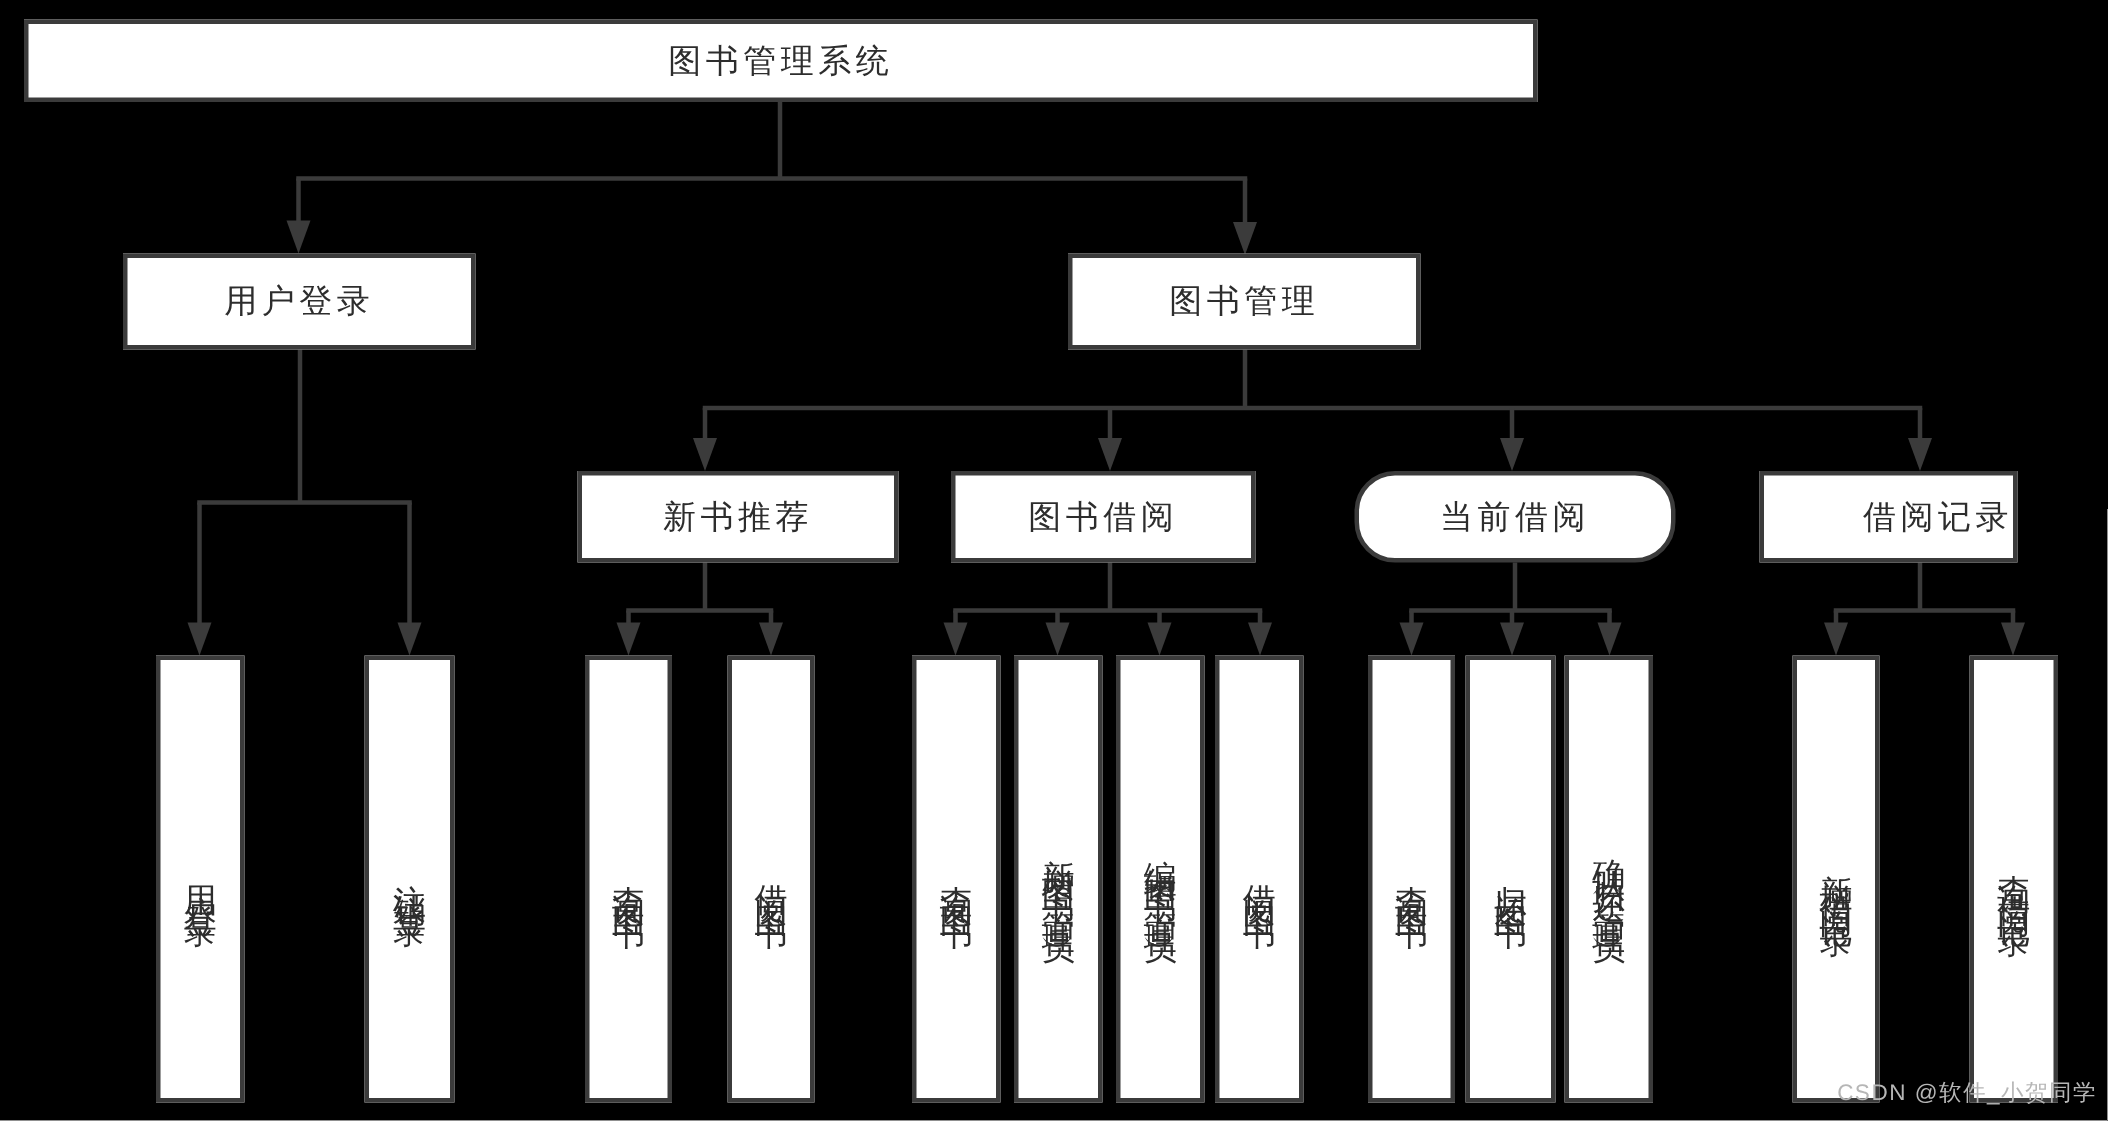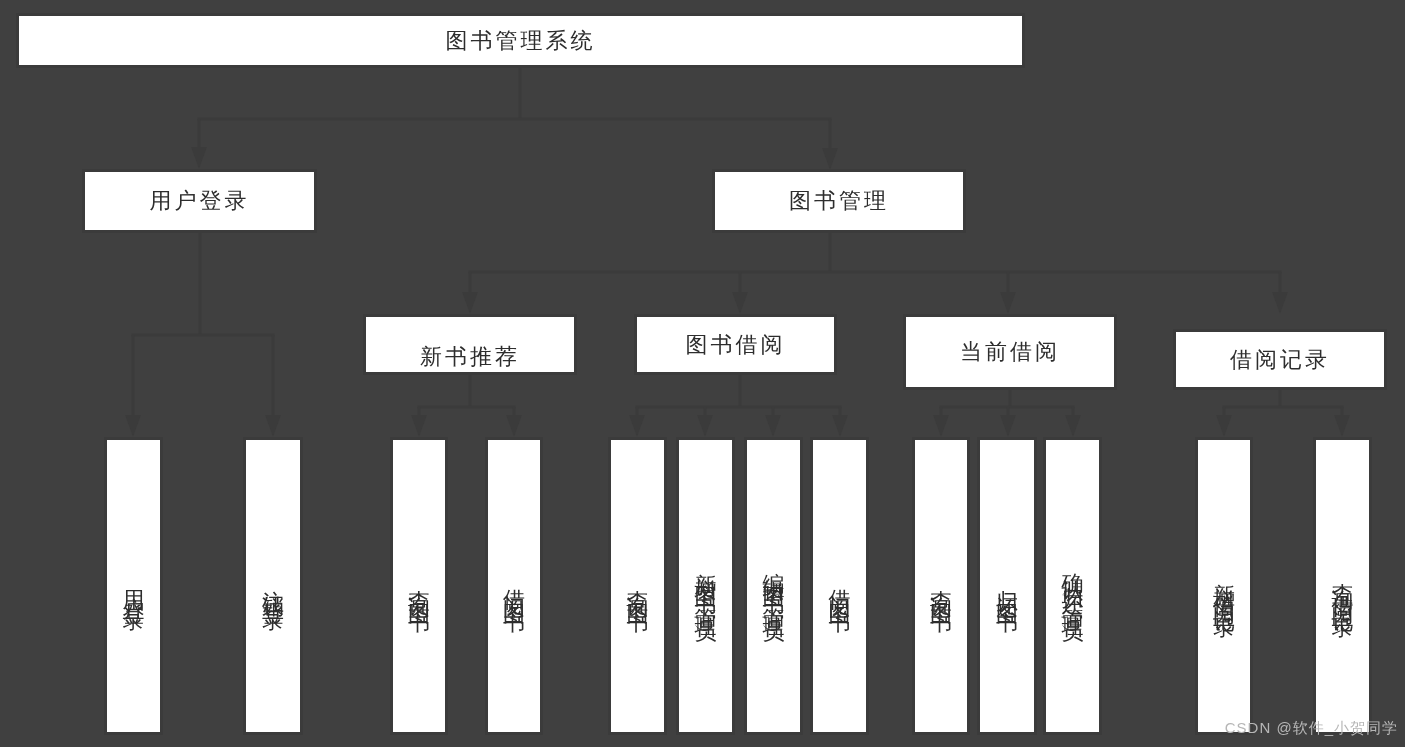--- a/index.html
+++ b/index.html
@@ -1,20 +1,20 @@
 <!DOCTYPE html>
 <html><head>
 <meta charset="utf-8">
 <style>
   html, body { margin: 0; padding: 0; background: #ffffff; }
   .canvas {
     position: relative;
     width: 1405px;
     height: 747px;
-    background: #404040;
+    background: #000000;
     overflow: hidden;
     font-family: "Liberation Sans", "DejaVu Sans", sans-serif;
   }
   svg.connectors {
     position: absolute;
     left: 0; top: 0;
     width: 1405px; height: 747px;
     z-index: 1;
   }
   .hbox {
@@ -141,34 +141,34 @@
     </g>
   </svg>
 
   <div class="hbox" style="left:16px; top:13px; width:1009px; height:55px;">
     <span>图书管理系统</span>
   </div>
 
   <div class="hbox" style="left:82px; top:169px; width:235px; height:64px;">
     <span>用户登录</span>
   </div>
-  <div class="hbox" style="left:712px; top:169px; width:254px; height:64px;">
+  <div class="hbox" style="left:712px; top:169px; width:235px; height:64px;">
     <span>图书管理</span>
   </div>
 
-  <div class="hbox" style="left:363px; top:314px; width:214px; height:61px;align-items:flex-end;">
+  <div class="hbox" style="left:385px; top:314px; width:214px; height:61px;">
     <span>新书推荐</span>
   </div>
   <div class="hbox" style="left:634px; top:314px; width:203px; height:61px;">
     <span>图书借阅</span>
   </div>
-  <div class="hbox" style="left:903px; top:314px; width:214px; height:76px;">
+  <div class="hbox" style="left:903px; top:314px; width:214px; height:61px;border-radius:27px;">
     <span>当前借阅</span>
   </div>
-  <div class="hbox" style="left:1173px; top:329px; width:214px; height:61px;">
+  <div class="hbox" style="left:1173px; top:314px; width:172px; height:61px;justify-content:flex-end;">
     <span>借阅记录</span>
   </div>
 
   <div class="vbox" style="left:104px; top:437px; width:59px; height:298px;">
     <span class="vtext">用户登录</span>
   </div>
   <div class="vbox" style="left:243px; top:437px; width:60px; height:298px;">
     <span class="vtext">注销登录</span>
   </div>
 

